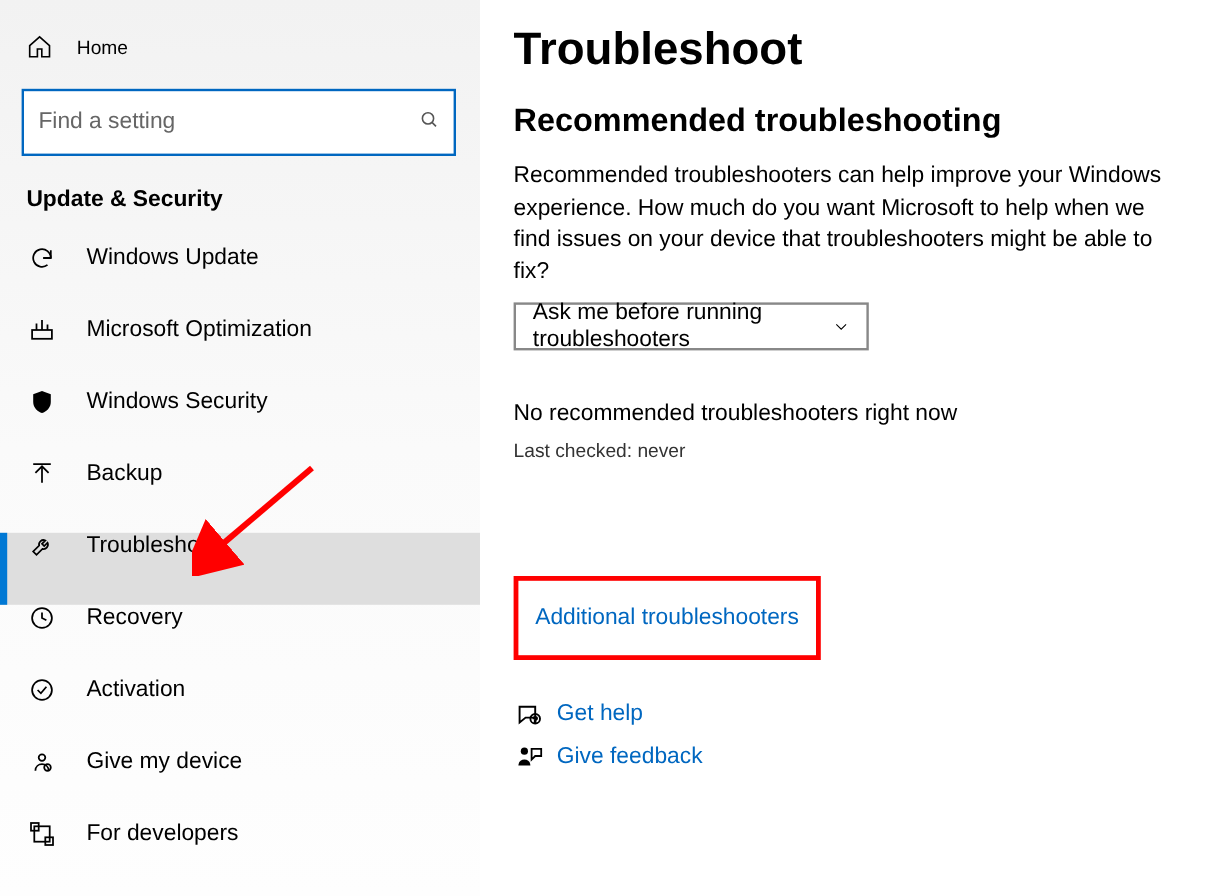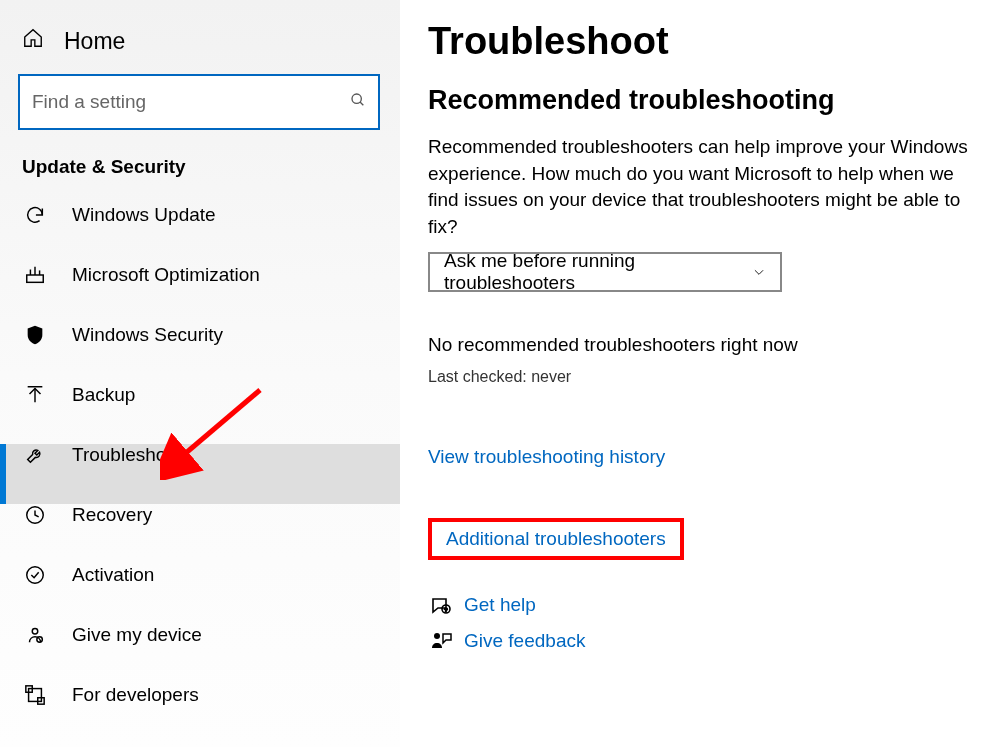--- a/index.html
+++ b/index.html
@@ -7,21 +7,21 @@
 
   .sidebar {
     position: absolute; left: 0; top: 0; width: 400px; height: 747px;
     background: linear-gradient(to bottom, #f2f2f2, #fafafa 50%, #fefefe);
   }
 
   .home-item {
     display: flex; align-items: center; gap: 20px;
     padding: 0 22px; height: 58px; margin-top: 12px; cursor: pointer;
   }
-  .home-item span { font-size: 23px; font-weight: 400; }
+  .home-item span { font-size: 16px; font-weight: 400; }
 
   .search-wrap { padding: 0 18px; margin-top: 4px; }
   .search-box {
     width: 362px; height: 56px; border: 2px solid #0067c0;
     display: flex; align-items: center; padding: 0 12px; background: #fff;
   }
   .search-box input {
     flex: 1; border: none; outline: none; font-size: 19px; color: #555;
     background: transparent;
   }
@@ -49,34 +49,34 @@
     position: absolute; left: 428px; top: 0; right: 0; height: 747px;
     padding-top: 20px; padding-right: 40px;
   }
   .page-title { font-size: 38px; font-weight: 600; margin-bottom: 22px; }
   .intro { font-size: 19px; line-height: 1.4; color: #000; margin-bottom: 42px; max-width: 540px; }
 
   .subheading { font-size: 27px; font-weight: 600; margin-bottom: 18px; }
   .rec-text { font-size: 19px; line-height: 1.4; max-width: 540px; margin-bottom: 12px; }
 
   .dropdown {
-    width: 354px; height: 40px; border: 2px solid #888;
+    width: 296px; height: 40px; border: 2px solid #888;
     display: flex; align-items: center; justify-content: space-between;
     padding: 0 14px; font-size: 19px; cursor: pointer; margin-bottom: 42px;
   }
   .dropdown .chev svg { display: block; }
 
   .status-line { font-size: 19px; margin-bottom: 12px; }
   .last-checked { font-size: 16px; color: #333; margin-bottom: 60px; }
 
   .link { color: #0067c0; font-size: 19px; cursor: pointer; display: inline-block; }
   .link-row { margin-bottom: 16px; }
 
   .additional-box {
-    border: 4px solid #ff0000; padding: 6px 14px; display: inline-block;
+    border: 4px solid #ff0000; padding: 20px 14px; display: inline-block;
     margin-top: 34px; margin-bottom: 34px; text-align: right;
   }
 
   .help-row {
     display: flex; align-items: flex-start; gap: 10px; margin-bottom: 12px;
   }
   .help-row .hicon { width: 26px; display: flex; align-items: center; justify-content: center; color: #000; }
 
   .arrow-annot {
     position: absolute;
@@ -224,23 +224,20 @@
     <span class="chev">
       <svg width="14" height="14" viewBox="0 0 24 24" fill="none" stroke="#000" stroke-width="1.5">
         <polyline points="5 9 12 16 19 9"></polyline>
       </svg>
     </span>
   </div>
 
   <div class="status-line">No recommended troubleshooters right now</div>
   <div class="last-checked">Last checked: never</div>
 
-  <div class="link-row">
-    <span class="link">View troubleshooting history</span>
-  </div>
 
   <div class="additional-box">
     <span class="link">Additional troubleshooters</span>
   </div>
 
   <div class="help-row">
     <span class="hicon">
       <svg width="24" height="24" viewBox="0 0 24 24" fill="none" stroke="#000" stroke-width="1.6">
         <path d="M4 5h13v9H9l-5 4V5z"></path>
           <circle cx="17" cy="15" r="4"></circle>

